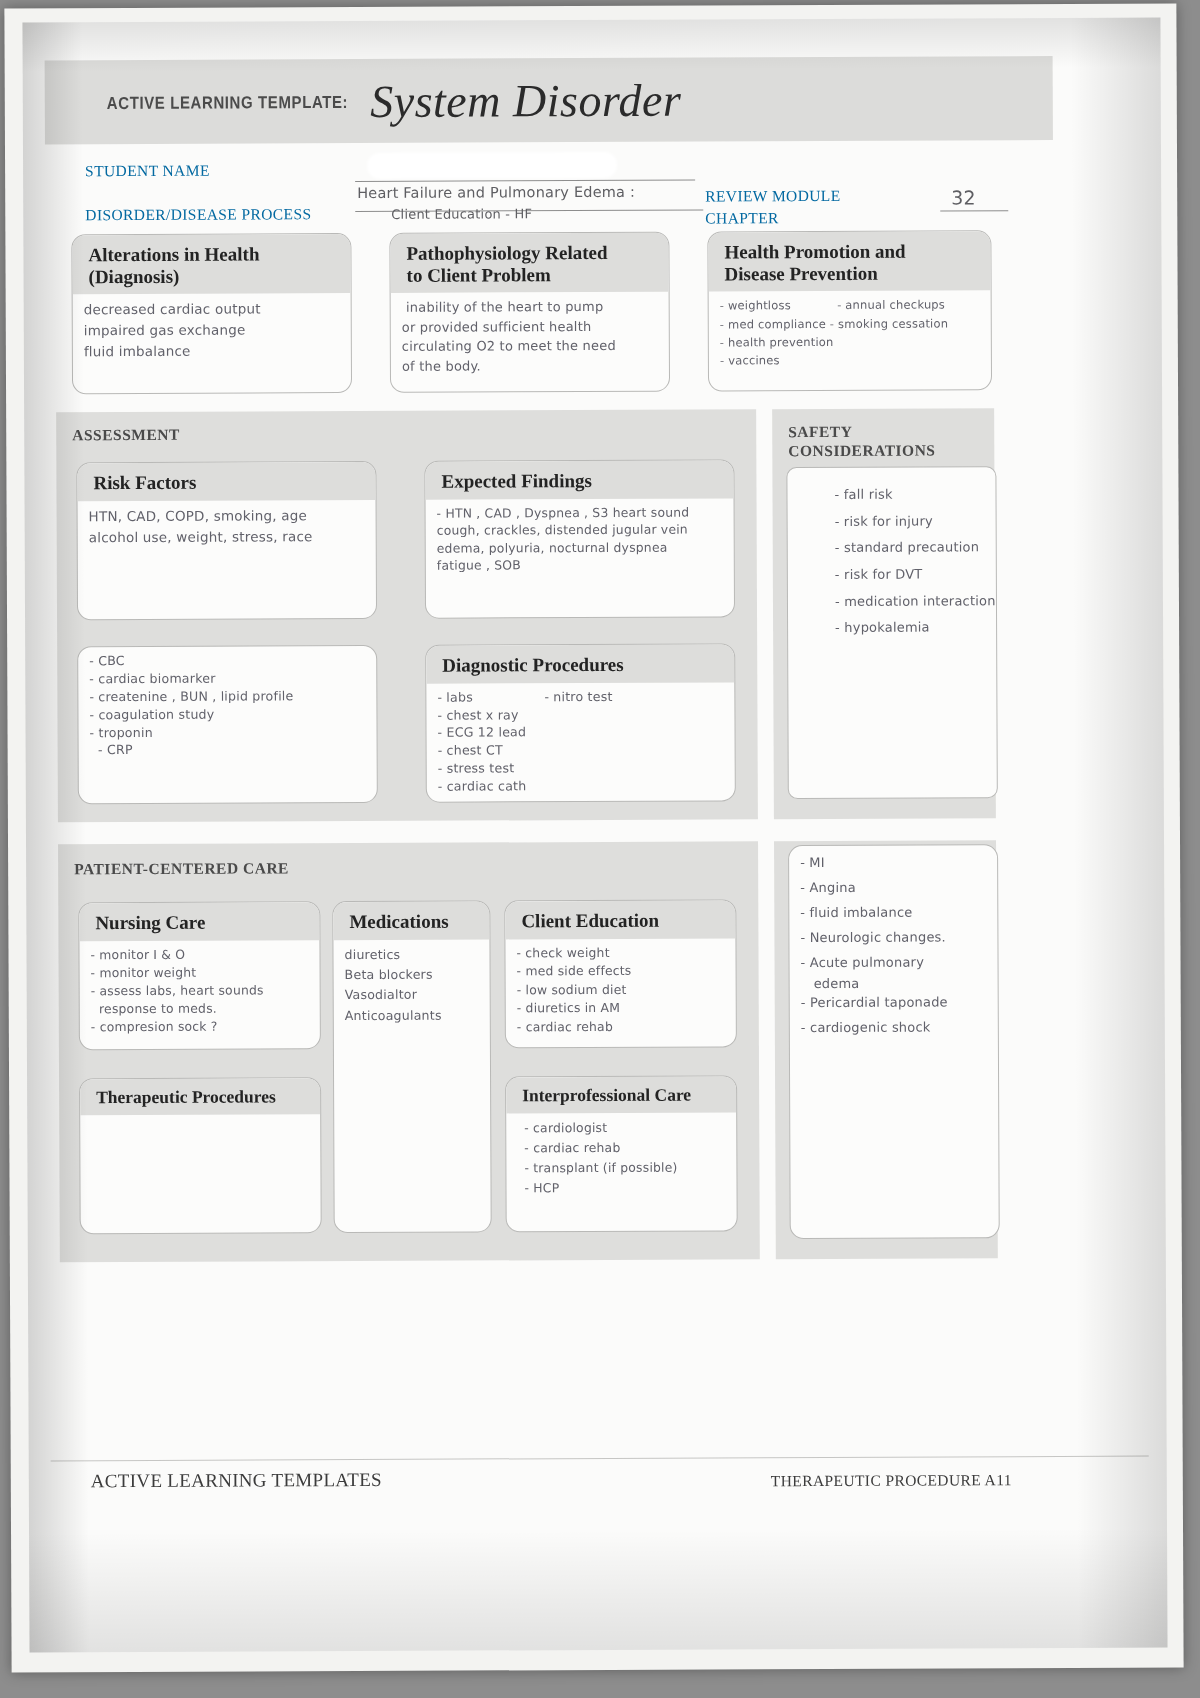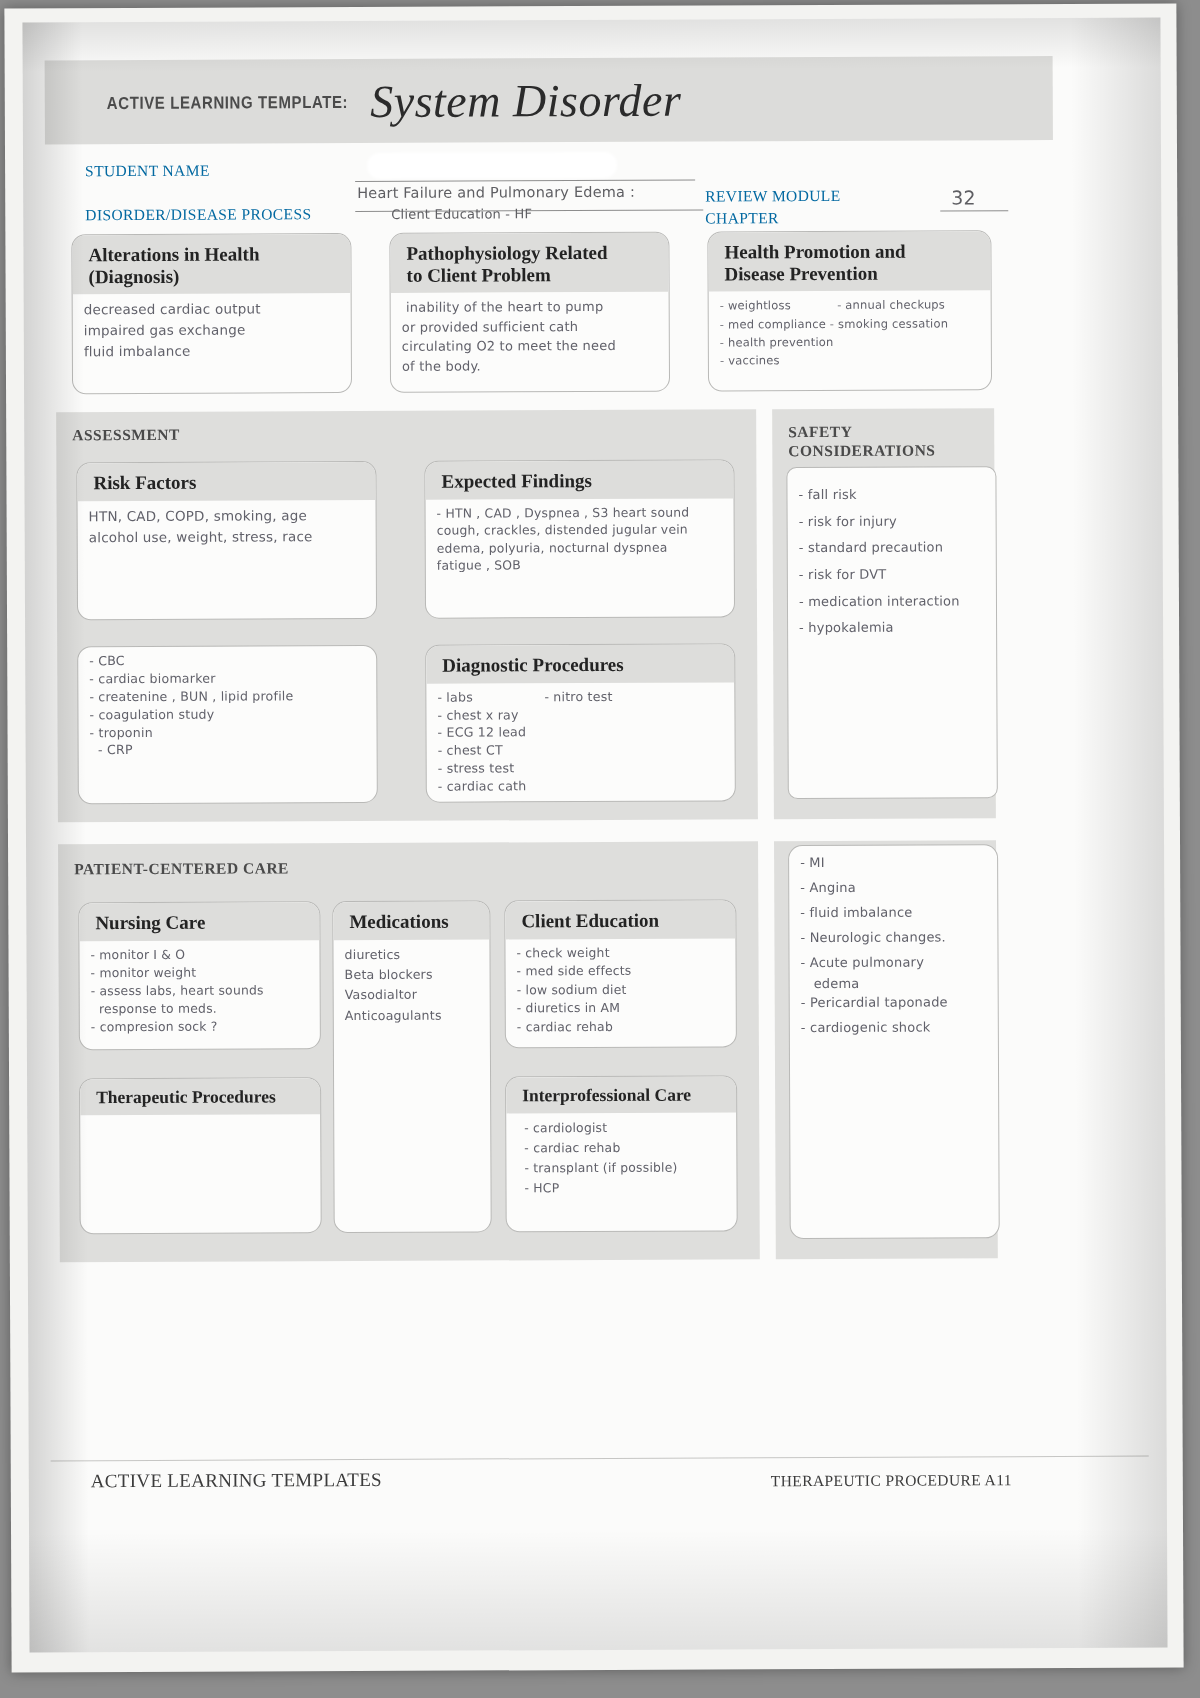--- a/index.html
+++ b/index.html
@@ -226,21 +226,21 @@
         </div>
       </div>
 
       <div class="card" style="left:366px; top:212px; width:278px; height:158px;">
         <div class="card-hd">
           <div>Pathophysiology Related</div>
           <div>to Client Problem</div>
         </div>
         <div class="card-body hand" style="font-size:13px; line-height:1.5;">
           <div> inability of the heart to pump</div>
-          <div>or provided sufficient cath</div>
+          <div>or provided sufficient health</div>
           <div>circulating O2 to meet the need</div>
           <div>of the body.</div>
         </div>
       </div>
 
       <div class="card" style="left:684px; top:212px; width:282px; height:158px;">
         <div class="card-hd">
           <div>Health Promotion and</div>
           <div>Disease Prevention</div>
         </div>
@@ -295,21 +295,21 @@
           <div>- cardiac cath</div>
         </div>
       </div>
 
       <div class="panel" style="left:748px; top:390px; width:222px; height:410px;"></div>
       <div class="panel-title" style="left:764px; top:404px; line-height:1.22;">
         <div>SAFETY</div>
         <div>CONSIDERATIONS</div>
       </div>
       <div class="card" style="left:762px; top:448px; width:208px; height:330px; border-radius:10px;">
-        <div class="card-body hand" style="padding-top:14px; font-size:13px; line-height:2.05;">
+        <div class="card-body hand" style="padding-top:14px; font-size:13px; line-height:2.05;margin-left:36px;">
           <div>- fall risk</div>
           <div>- risk for injury</div>
           <div>- standard precaution</div>
           <div>- risk for DVT</div>
           <div>- medication interaction</div>
           <div>- hypokalemia</div>
         </div>
       </div>
 
       <div class="panel" style="left:32px; top:822px; width:700px; height:418px;"></div>

